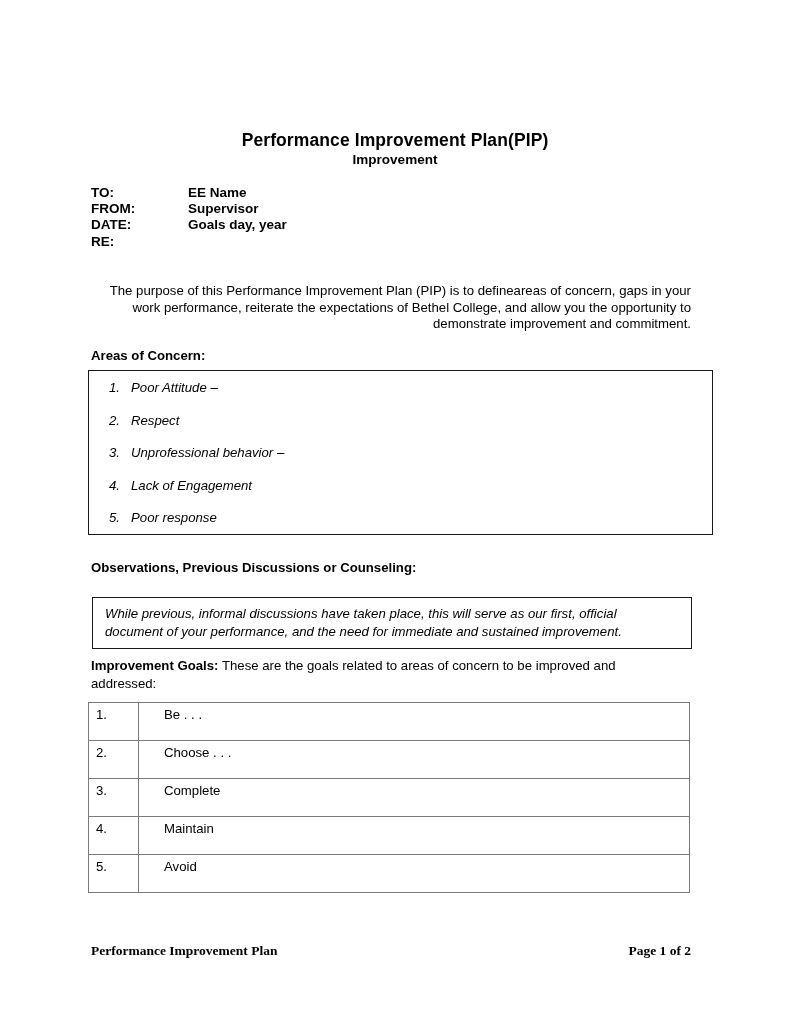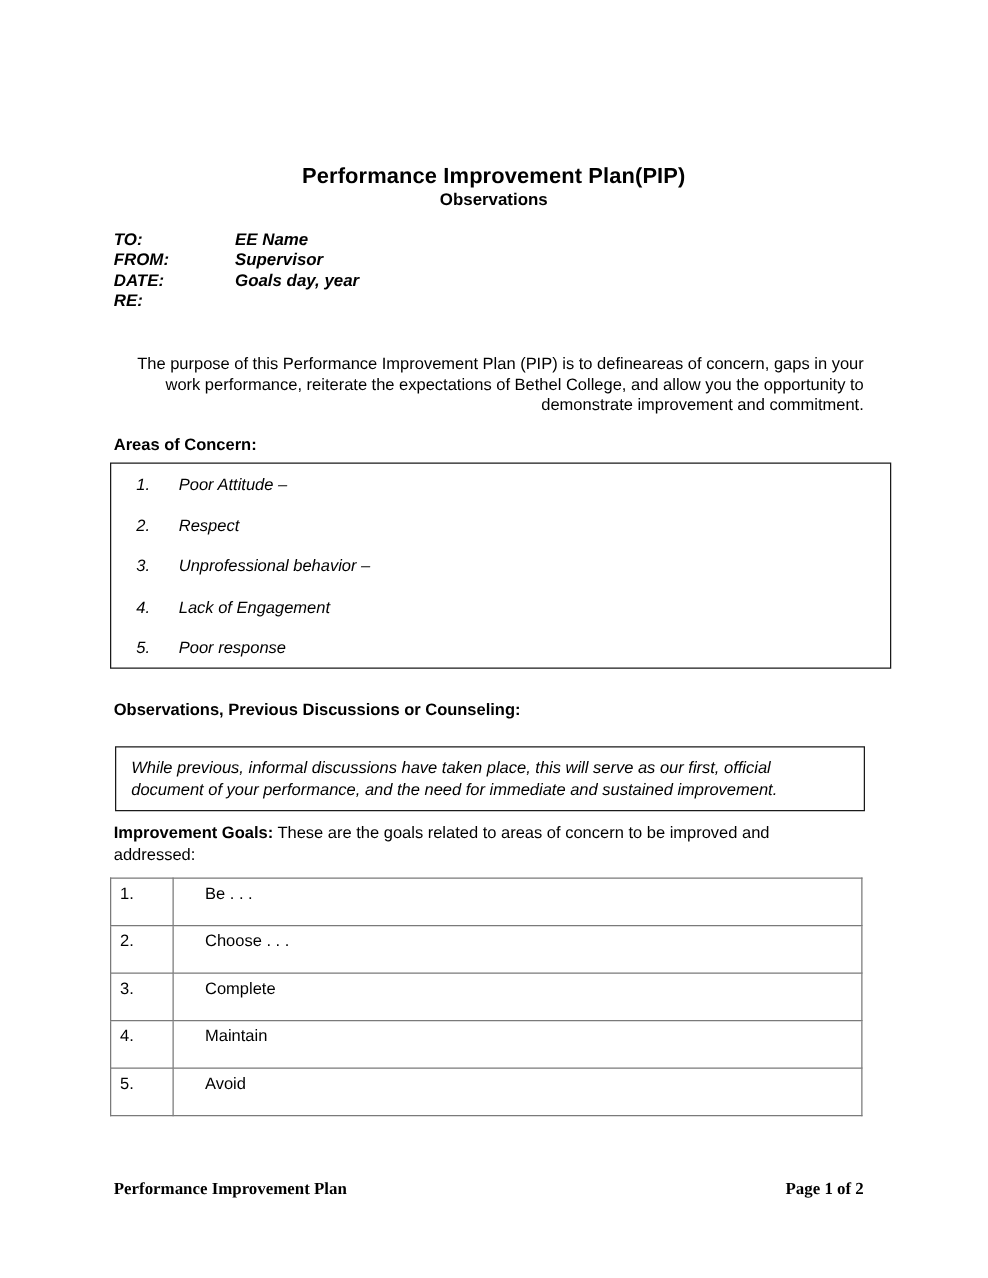--- a/index.html
+++ b/index.html
@@ -48,25 +48,24 @@
 
   
   .memo {
     position: absolute;
     left: 91px;
     top: 184px;
     width: 620px;
   }
   .memo-row {
     display: flex;
-    align-items: flex-start;
+    align-items: center;
     height: 16.3px;
     font-size: 13.5px;
     font-weight: bold;
-    font-style: italic;
   }
   .memo-label {
     width: 97px;
     flex: 0 0 97px;
   }
   .memo-value {
     flex: 1 1 auto;
   }
 
   
@@ -136,21 +135,21 @@
     font-size: 13.2px;
     font-style: italic;
     height: 32.6px;
     align-items: flex-start;
     padding-top: 0px;
   }
   .concern-num {
     width: 22px;
     flex: 0 0 22px;
   }
-  .concern-text { flex: 1 1 auto; margin-left: 12px; }
+  .concern-text { flex: 1 1 auto; }
 
   .observation-text {
     position: absolute;
     left: 12px;
     top: 7px;
     width: 570px;
     font-size: 13.2px;
     font-style: italic;
     line-height: 18px;
   }
@@ -202,21 +201,21 @@
     font-size: 13.5px;
     font-weight: bold;
   }
 </style>
 </head>
 <body>
 
 <div class="page">
 
   <div class="doc-title">Performance Improvement Plan(PIP)</div>
-  <div class="doc-subtitle">Observations</div>
+  <div class="doc-subtitle">Improvement</div>
 
   <div class="memo">
     <div class="memo-row">
       <span class="memo-label">TO:</span>
       <span class="memo-value">EE Name</span>
     </div>
     <div class="memo-row">
       <span class="memo-label">FROM:</span>
       <span class="memo-value">Supervisor</span>
     </div>

